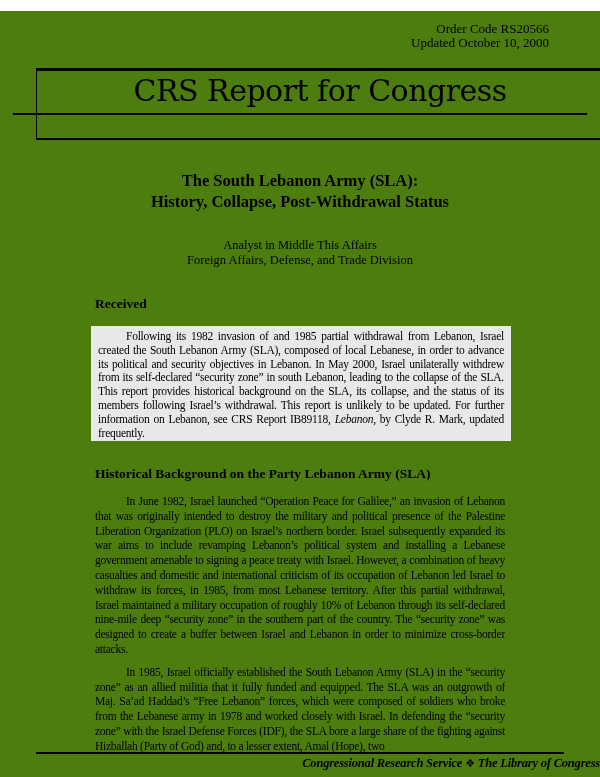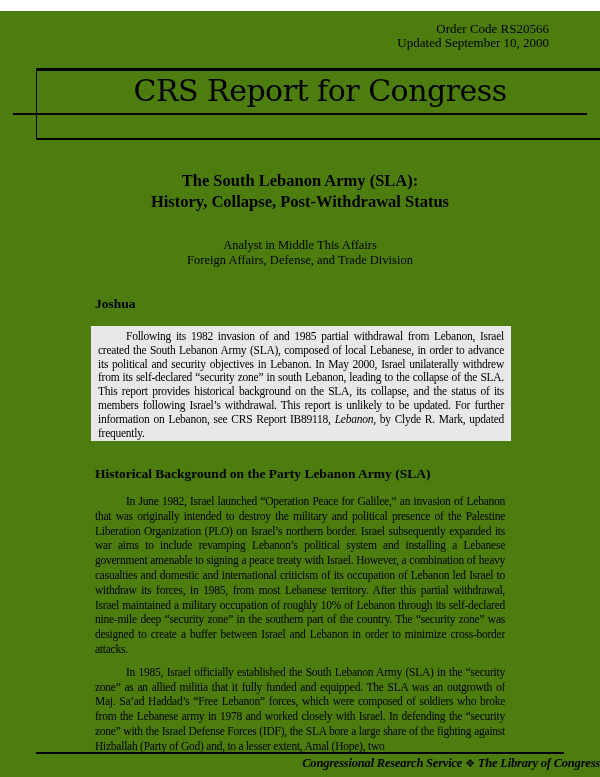--- a/index.html
+++ b/index.html
@@ -170,39 +170,39 @@
     padding: 0 3px;
   }
 </style>
 </head>
 <body>
 
 <div class="page">
 
   <div class="order-block">
     <div>Order Code RS20566</div>
-    <div>Updated September 10, 2000</div>
+    <div>Updated October 10, 2000</div>
   </div>
 
   <div class="masthead">
     <div class="masthead-title">CRS Report for Congress</div>
   </div>
   <div class="masthead-rule"></div>
 
   <div class="doc-title">
     <div>The South Lebanon Army (SLA):</div>
     <div>History, Collapse, Post-Withdrawal Status</div>
   </div>
 
   <div class="author-block">
     <div>Analyst in Middle This Affairs</div>
     <div>Foreign Affairs, Defense, and Trade Division</div>
   </div>
 
-  <div class="summary-heading">Joshua</div>
+  <div class="summary-heading">Received</div>
 
   <div class="summary-box">
     <p><span>Following its 1982 invasion of and 1985 partial withdrawal from Lebanon, Israel created the South Lebanon Army (SLA), composed of local Lebanese, in order to advance its political and security objectives in Lebanon.  In May 2000, Israel unilaterally withdrew from its self-declared “security zone” in south Lebanon, leading to the collapse of the SLA.  This report provides historical background on the SLA, its collapse, and the status of its members following Israel’s withdrawal.   This report is unlikely to be updated. For further information on Lebanon, see CRS Report IB89118, </span><span class="italic">Lebanon</span><span>, by Clyde R. Mark, updated frequently.</span></p>
   </div>
 
   <div class="section-heading">Historical Background on the Party Lebanon Army (SLA)</div>
 
   <div class="body-text">
     <p>In June 1982, Israel launched “Operation Peace for Galilee,” an invasion of Lebanon that was originally intended to destroy the military and political presence of the Palestine Liberation Organization (PLO) on Israel’s northern border.  Israel subsequently expanded its war aims to include revamping Lebanon’s political system and installing a Lebanese government amenable to signing a peace treaty with Israel.  However, a combination of heavy casualties and domestic and international criticism of its occupation of Lebanon led Israel to withdraw its forces, in 1985, from most Lebanese territory.  After this partial withdrawal, Israel maintained a military occupation of roughly 10% of Lebanon through its self-declared nine-mile deep “security zone” in the southern part of the country. The “security zone” was designed to create a buffer between Israel and Lebanon in order to minimize cross-border attacks.</p>
     <p>In 1985, Israel officially established the South Lebanon Army (SLA) in the “security zone” as an allied militia that it fully funded and equipped.  The SLA was an outgrowth of Maj. Sa’ad Haddad’s “Free Lebanon” forces, which were composed of soldiers who broke from the Lebanese army in 1978 and worked closely with Israel. In defending the “security zone” with the Israel Defense Forces (IDF), the SLA bore a large share of the fighting against Hizballah (Party of God) and, to a lesser extent, Amal (Hope), two</p>

